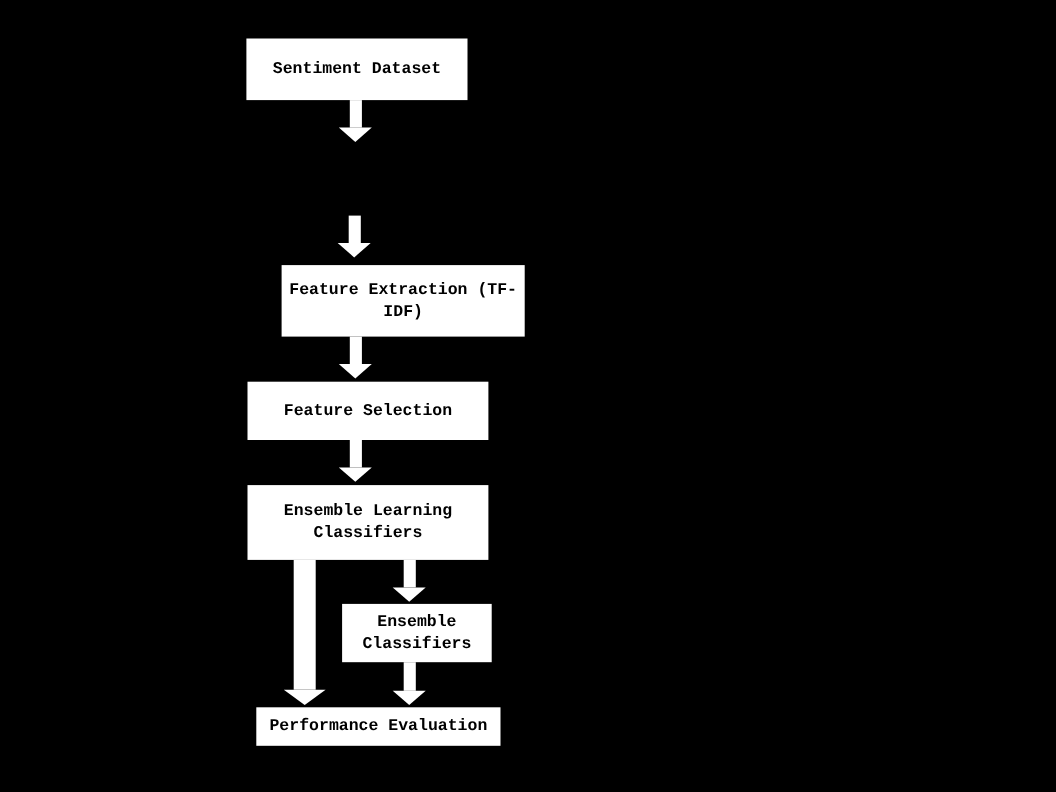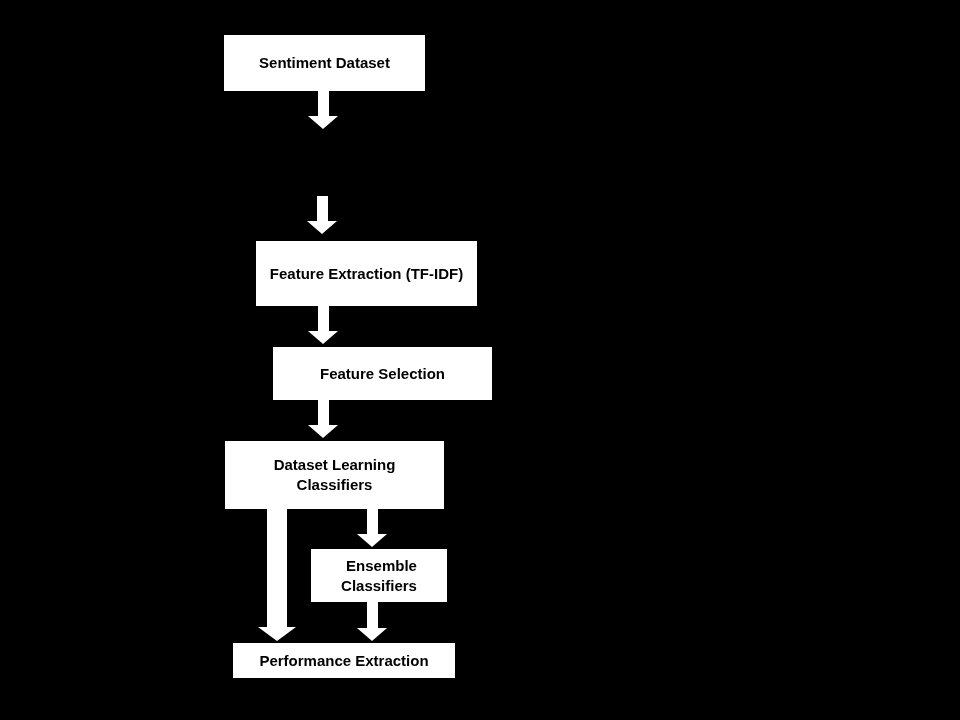--- a/index.html
+++ b/index.html
@@ -6,43 +6,43 @@
     margin: 0;
     padding: 0;
     background: #000000;
   }
   #canvas {
     position: relative;
     width: 776px;
     height: 720px;
     background: #000000;
     overflow: hidden;
-    font-family: Liberation Sans, sans-serif;
+    font-family: Liberation Mono, monospace;
   }
   .node {
     position: absolute;
     background: #ffffff;
     color: #000000;
     font-weight: bold;
     font-size: 15px;
     line-height: 20px;
     display: flex;
     align-items: center;
     justify-content: center;
     text-align: center;
     white-space: pre-line;
     box-sizing: border-box;
   }
   
   #node-sentiment-dataset     { left: 224px; top: 35px;  width: 201px; height: 56px; }
   #node-data-preprocessing    { left: 225px; top: 130px; width: 206px; height: 66px; }
   #node-feature-extraction    { left: 224px; top: 241px; width: 221px; height: 65px; margin-left: 32px; }
-  #node-feature-selection     { left: 225px; top: 347px; width: 219px; height: 53px; margin-left: 48px; }
+  #node-feature-selection     { left: 225px; top: 347px; width: 219px; height: 53px; }
   #node-ml-classifiers        { left: 225px; top: 441px; width: 219px; height: 68px; }
-  #node-ensemble-classifiers  { left: 311px; top: 549px; width: 136px; height: 53px; text-align: right; }
+  #node-ensemble-classifiers  { left: 311px; top: 549px; width: 136px; height: 53px; }
   #node-performance-evaluation{ left: 233px; top: 643px; width: 222px; height: 35px; }
 
   
   .arrow {
     position: absolute;
     display: flex;
     flex-direction: column;
     align-items: center;
   }
   .arrow .shaft {
@@ -100,36 +100,36 @@
     <span class="head"></span>
   </div>
 
   <div class="node" id="node-feature-selection">Feature Selection</div>
 
   <div class="arrow" id="arrow-4">
     <span class="shaft"></span>
     <span class="head"></span>
   </div>
 
-  <div class="node" id="node-ml-classifiers">Dataset Learning
+  <div class="node" id="node-ml-classifiers">Ensemble Learning
 Classifiers</div>
 
   <div class="arrow" id="arrow-5">
     <span class="shaft"></span>
     <span class="head"></span>
   </div>
 
   <div class="arrow wide" id="arrow-6">
     <span class="shaft"></span>
     <span class="head"></span>
   </div>
 
   <div class="node" id="node-ensemble-classifiers">Ensemble
 Classifiers</div>
 
   <div class="arrow" id="arrow-7">
     <span class="shaft"></span>
     <span class="head"></span>
   </div>
 
-  <div class="node" id="node-performance-evaluation">Performance Extraction</div>
+  <div class="node" id="node-performance-evaluation">Performance Evaluation</div>
 
 </div>
 
 </body></html>

